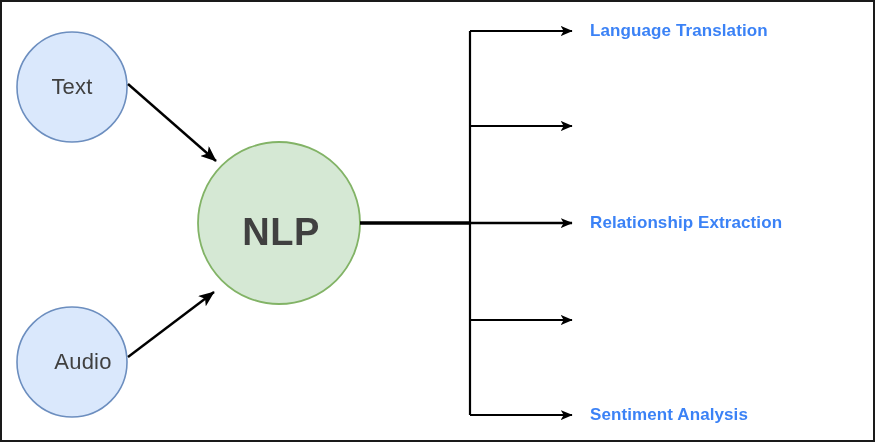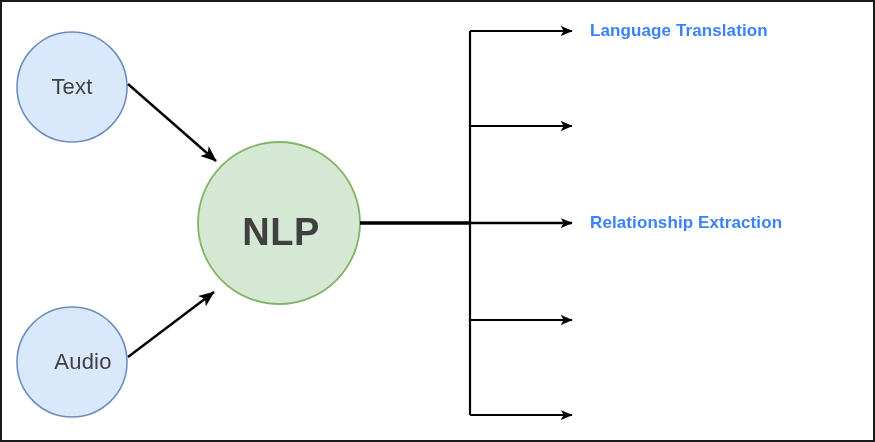--- a/index.html
+++ b/index.html
@@ -92,14 +92,15 @@
     <line x1="468" y1="318" x2="570" y2="318" stroke="#000000" stroke-width="2.2" marker-end="url(#arrow-block)"></line>
     <line x1="468" y1="413" x2="570" y2="413" stroke="#000000" stroke-width="2.2" marker-end="url(#arrow-block)"></line>
   </svg>
 
   <div class="node-label input-label" style="left:70px; top:85px;">Text</div>
   <div class="node-label input-label" style="left:70px; top:360px;margin-left:11px;">Audio</div>
   <div class="node-label core-label" style="left:279px; top:222px;">NLP</div>
 
   <div class="output-label" style="left:588px; top:29px;">Language Translation</div>
   <div class="output-label" style="left:588px; top:221px;">Relationship Extraction</div>
+  <div class="output-label" style="left:588px; top:413px;">Sentiment Analysis</div>
 
 </div>
 
 </body></html>

